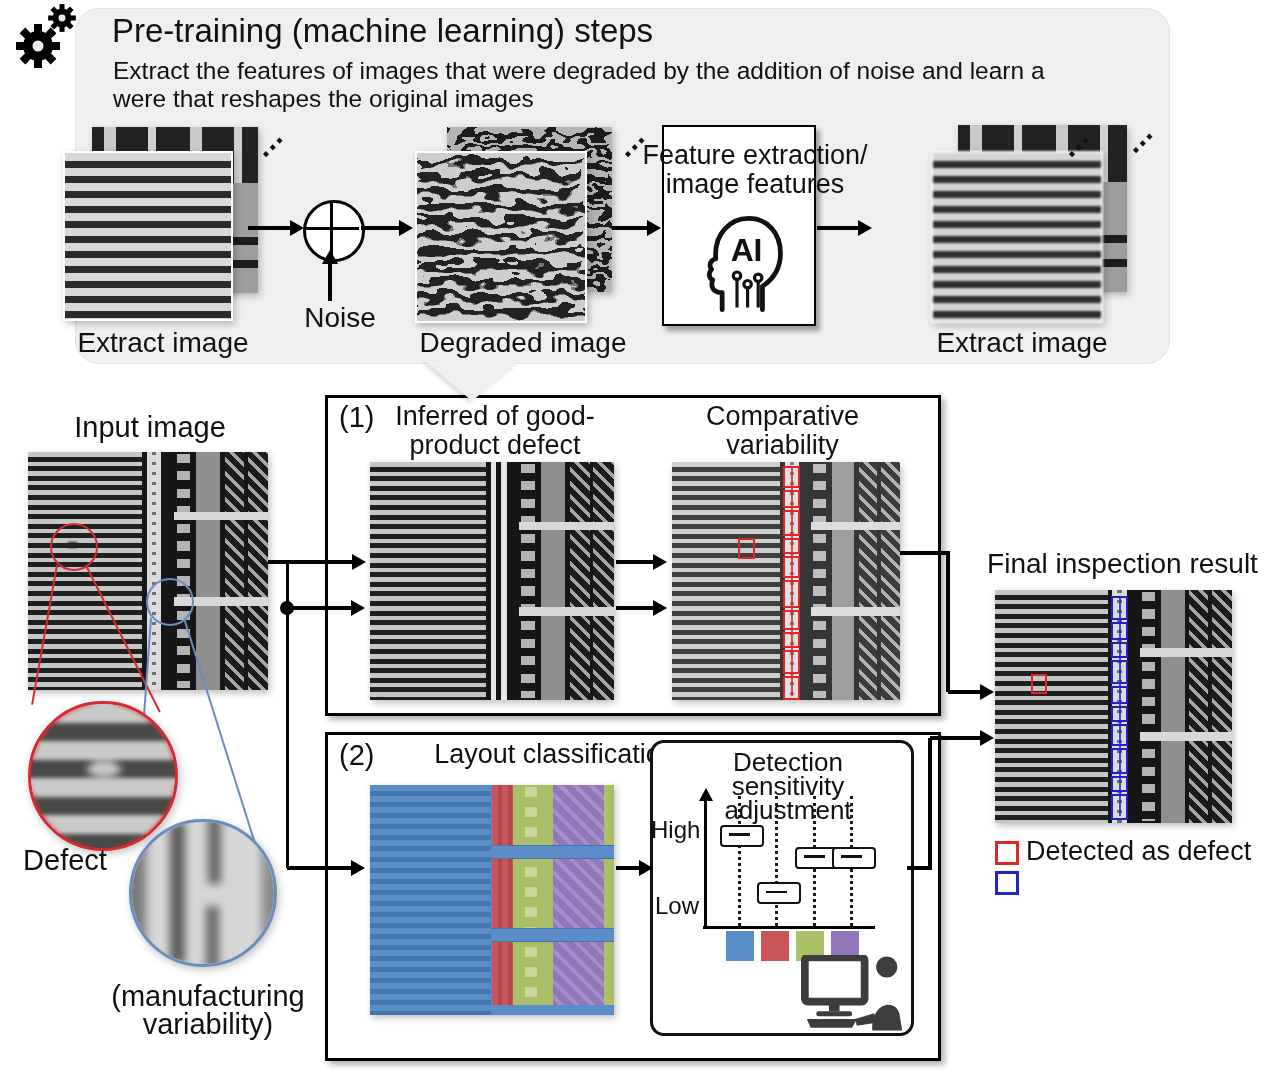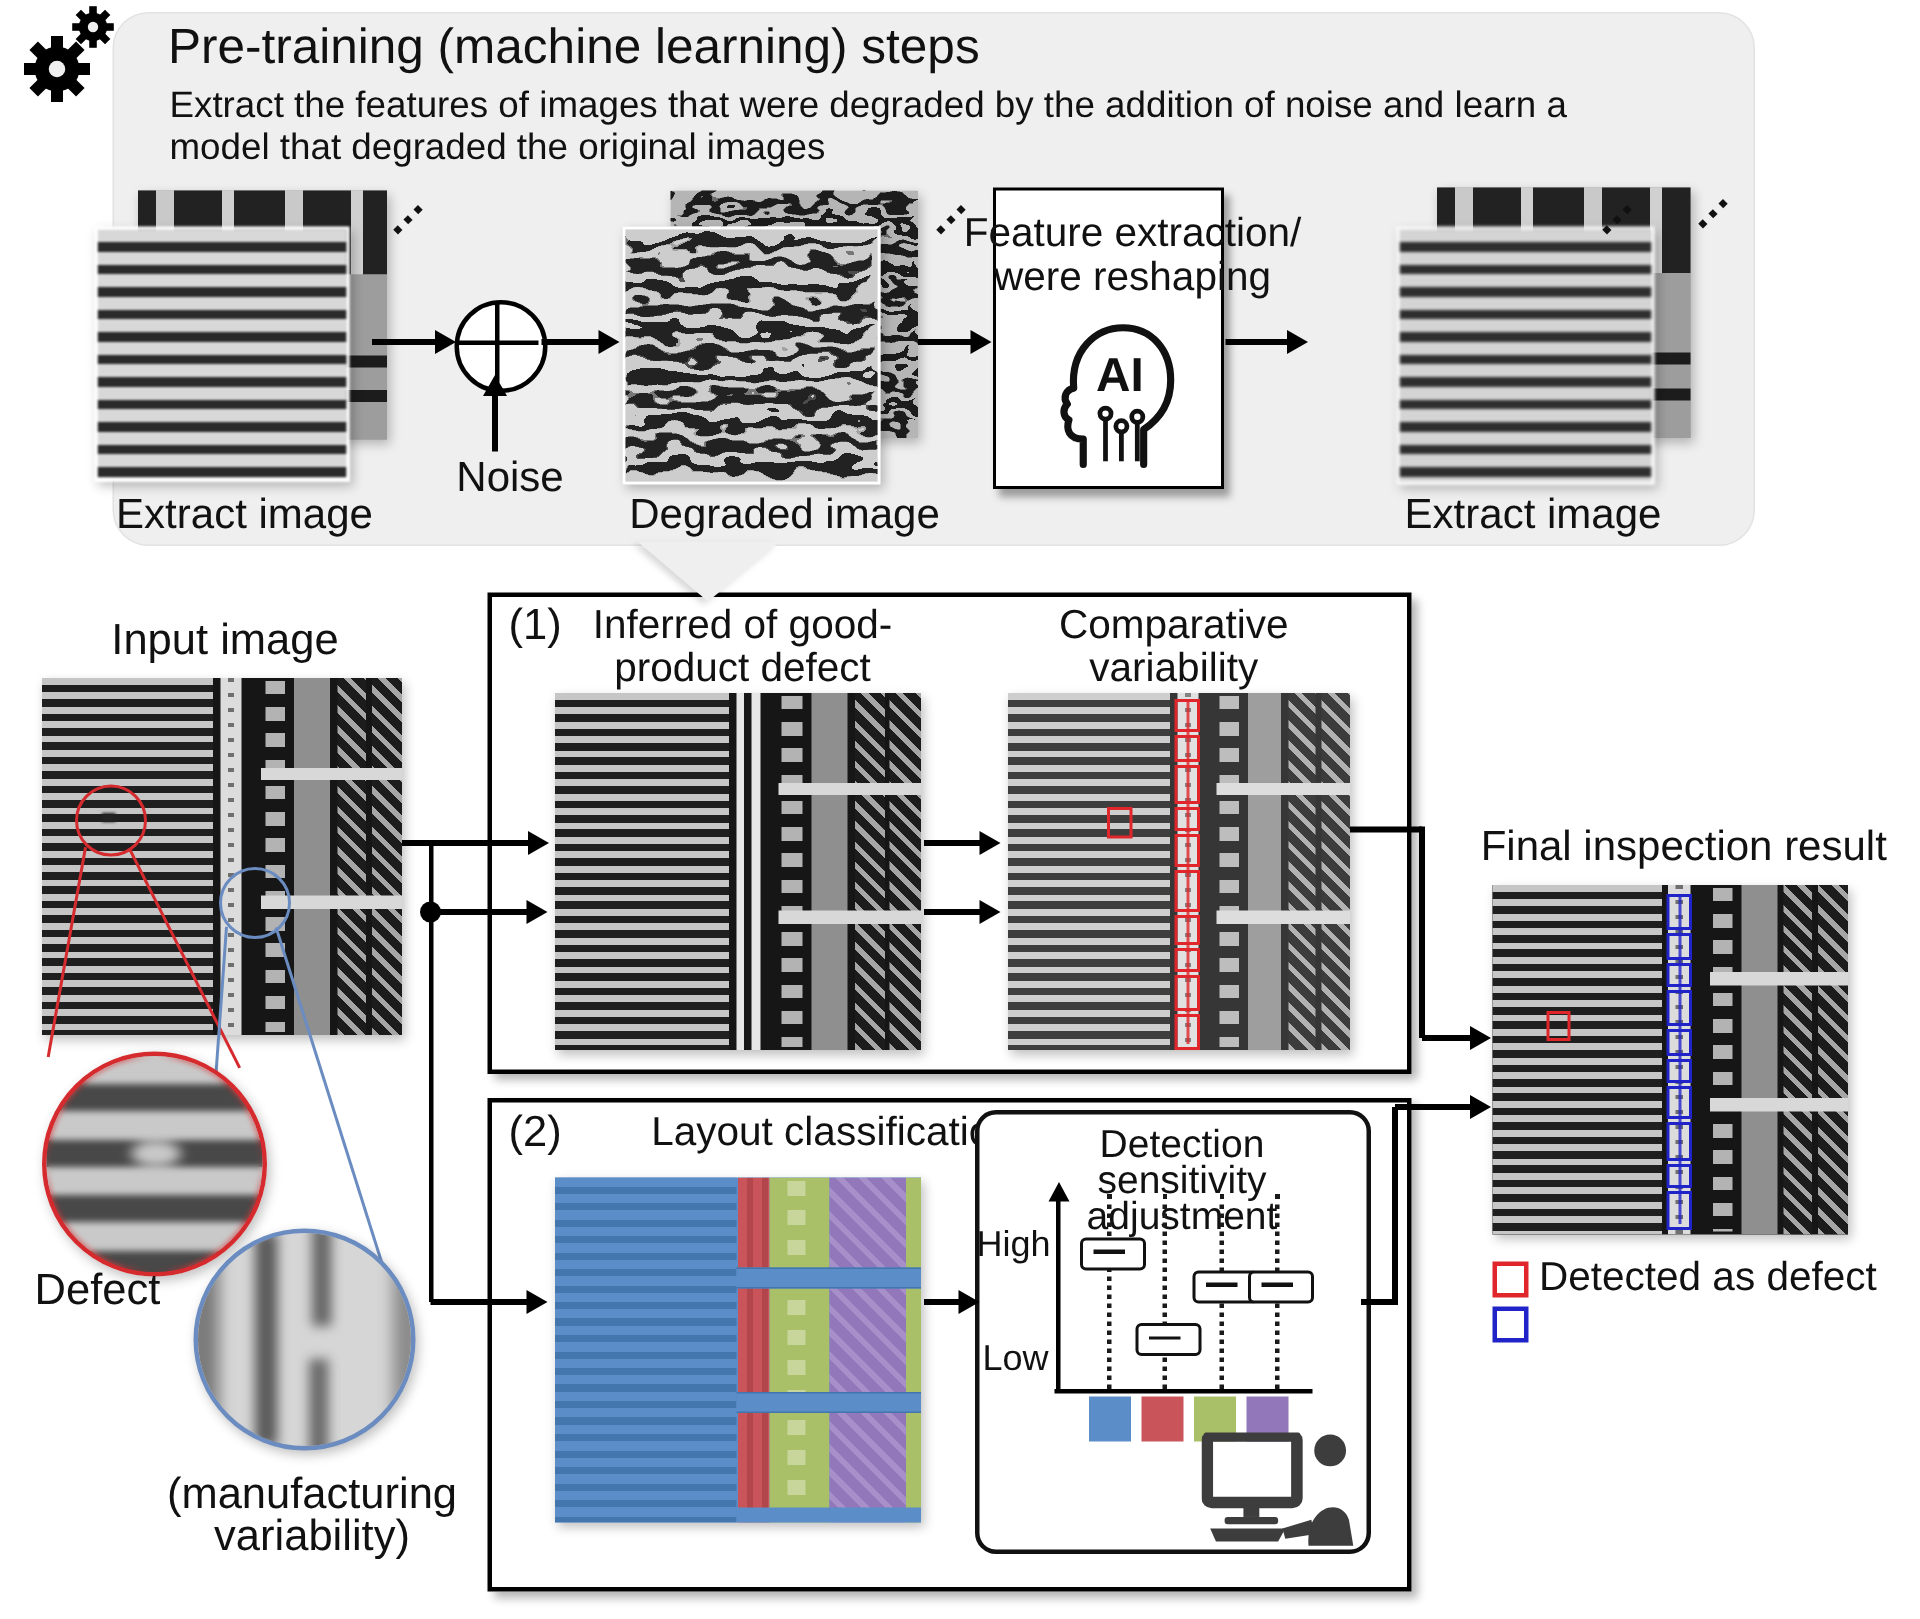--- a/index.html
+++ b/index.html
@@ -65,21 +65,21 @@
             <rect x="-4" y="-22" width="8" height="10" transform="rotate(315)"></rect>
           </g>
         <circle r="15"></circle>
           <circle r="5.5" fill="#efefef"></circle>
       </g>
     </g>
   </svg>
 
   <div class="lbl" style="left:112px;top:13px;font-size:33px;text-align:left;white-space:nowrap;">Pre-training (machine learning) steps</div>
   <div class="lbl" style="left:113px;top:58px;font-size:24.5px;text-align:left;white-space:nowrap;">Extract the features of images that were degraded by the addition of noise and learn a</div>
-  <div class="lbl" style="left:113px;top:86px;font-size:24.5px;text-align:left;white-space:nowrap;">model that degraded the original images</div>
+  <div class="lbl" style="left:113px;top:86px;font-size:24.5px;text-align:left;white-space:nowrap;">were that reshapes the original images</div>
 
   <div class="photo" style="left:92px;top:127px;width:166px;height:166px;background:#9d9d9d;">
     <div class="pb-band"></div>
     <div class="pb-body"></div>
     <div class="pb-dash" style="top:66%;"></div>
     <div class="pb-dash" style="top:80%;"></div>
   </div>
   <div class="photo photo-front stripes-photo" style="left:63px;top:151px;width:166px;height:166px;"></div>
   <span class="dots" style="left:252px;top:124px;">…</span>
   <div class="lbl" style="left:60px;top:328px;width:206px;font-size:28px;">Extract image</div>
@@ -142,21 +142,21 @@
       </g>
   </svg>
   <span class="dots" style="left:614px;top:124px;">…</span>
   <div class="lbl" style="left:408px;top:328px;width:230px;font-size:28px;">Degraded image</div>
 
   <div class="hline z5" style="left:612px;top:226px;width:36px;"></div>
   <div class="ah-r z5" style="left:647px;top:220px;"></div>
 
   <div class="abs" style="left:662px;top:125px;width:150px;height:197px;background:#fff;border:2.5px solid #000;box-shadow:4px 5px 5px rgba(0,0,0,.35);"></div>
   <div class="lbl z7" style="left:633px;top:141px;width:244px;font-size:27px;">Feature extraction/</div>
-  <div class="lbl z7" style="left:633px;top:170px;width:244px;font-size:27px;">were reshaping</div>
+  <div class="lbl z7" style="left:633px;top:170px;width:244px;font-size:27px;">image features</div>
   <svg class="abs z7" style="left:684px;top:210px;" width="106" height="106" viewBox="0 0 100 100">
     <path d="M36,94 L36,78 C27,78 25,72 27,66 C23,64 23,59 26,56 C23,52 25,47 30,46 C28,22 44,8 61,8 C79,8 91,22 91,41 C91,57 83,66 74,72 L74,94" fill="none" stroke="#111" stroke-width="4.5" stroke-linejoin="round" stroke-linecap="round"></path>
     <text x="59" y="48" text-anchor="middle" font-size="30" font-weight="bold" fill="#111" font-family="Liberation Sans, sans-serif">AI</text>
     <g stroke="#111" stroke-width="3" fill="none">
       <line x1="50" y1="92" x2="50" y2="66"></line>
         <line x1="60" y1="92" x2="60" y2="74"></line>
         <line x1="70" y1="92" x2="70" y2="68"></line>
       <circle cx="50" cy="62" r="3.5"></circle>
         <circle cx="60" cy="70" r="3.5"></circle>
         <circle cx="70" cy="64" r="3.5"></circle>

